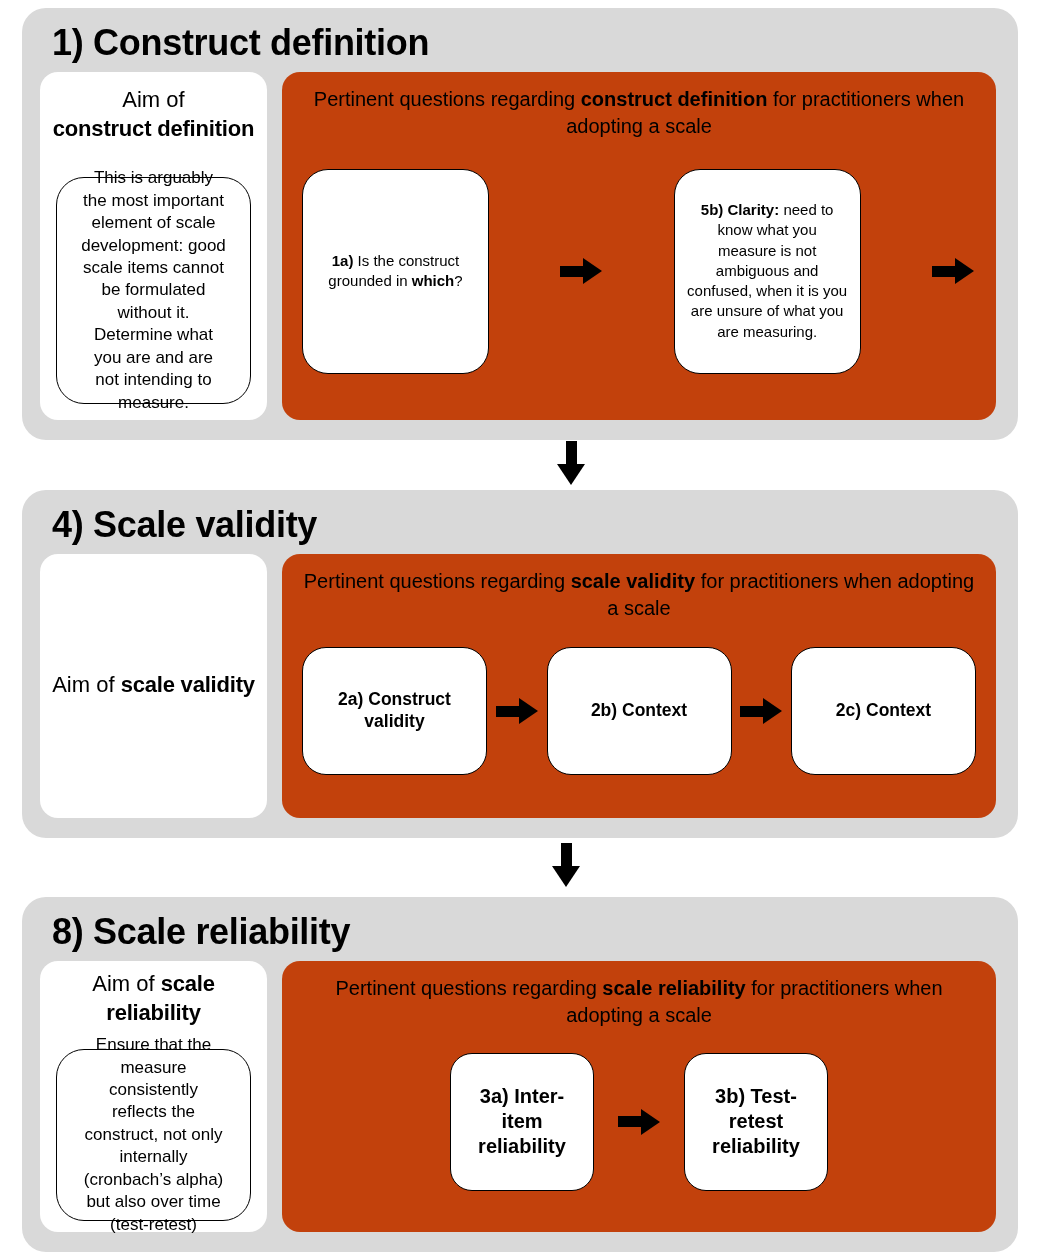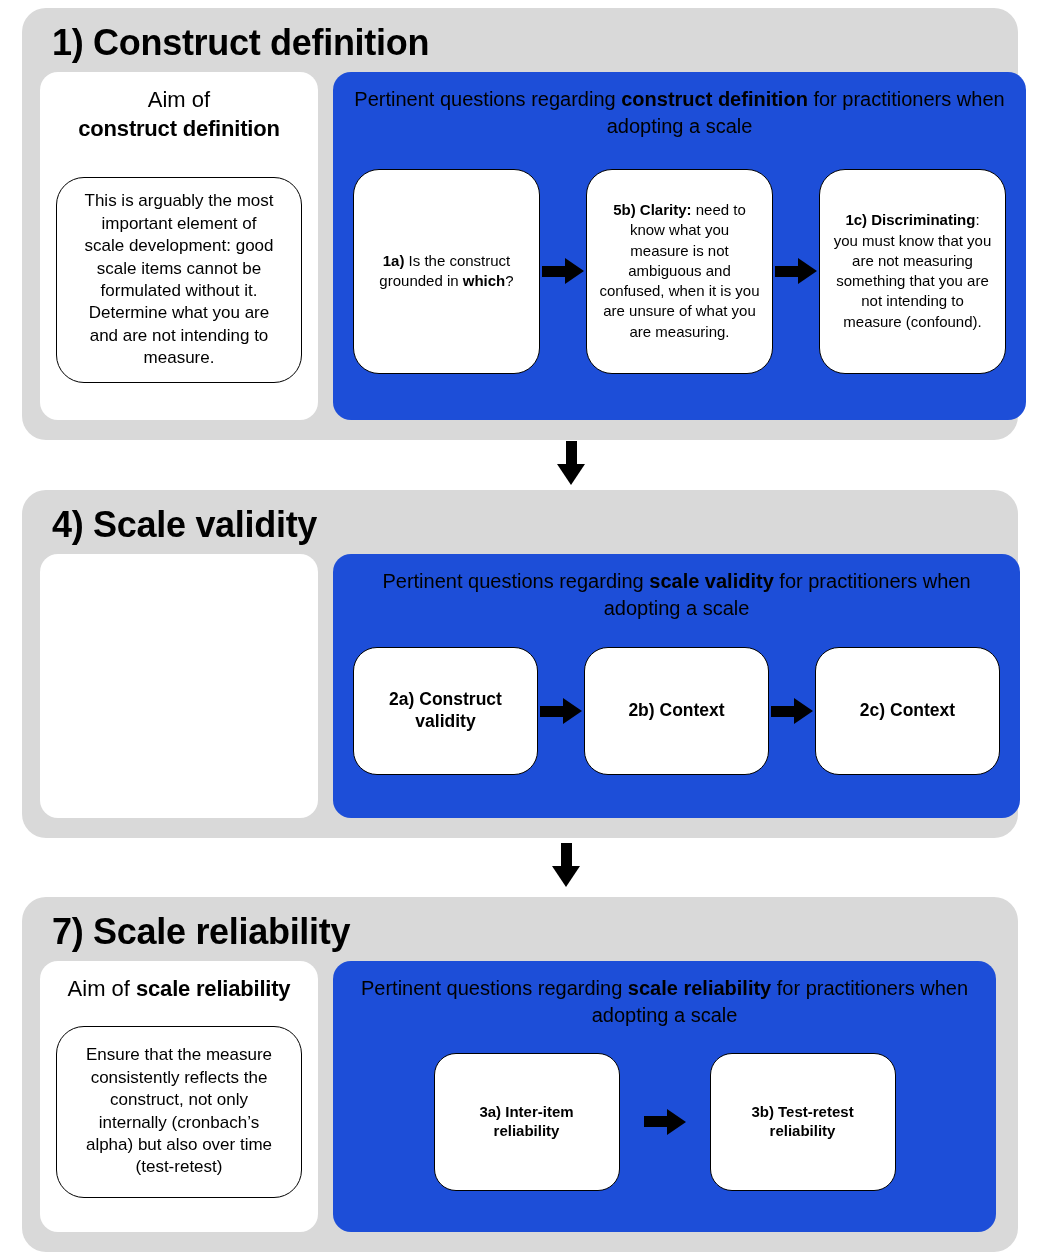--- a/index.html
+++ b/index.html
@@ -18,55 +18,55 @@
   #section-3 { top:897px; height:355px; }
 
   .section-title {
     font-size:36px; font-weight:700; letter-spacing:-0.3px;
     margin:8px 0 8px 12px;
   }
 
   .row { display:flex; gap:15px; flex:1; min-height:0; }
 
   .aim-panel {
-    width:278px; flex-shrink:0; background:#fff; border-radius:18px;
+    width:227px; flex-shrink:0; background:#fff; border-radius:18px;
     text-align:center; padding:14px 12px 16px;
-    display:flex; flex-direction:column;
+    display:flex; flex-direction:column;justify-content:center;
   }
   .aim-title { font-size:22px; line-height:1.3; }
   .aim-title b { letter-spacing:-0.2px; }
   .aim-box {
     border:1.5px solid #000; border-radius:28px;
     font-size:17px; line-height:1.32;
     display:flex; align-items:center; justify-content:center;
     padding:12px 24px; margin:0 4px;
   }
   .s1 .aim-box { margin-top:34px; min-height:192px; }
   .s2 .aim-box { margin-top:44px; min-height:126px; }
   .s3 .aim-box { margin-top:22px; min-height:172px; }
 
   .q-panel {
-    flex:1; background:#1d4ed8; border-radius:18px;
+    flex:1; background:#c2410c; border-radius:18px;
     padding:14px 18px 18px;
     display:flex; flex-direction:column;
   }
   .q-header { font-size:20px; line-height:1.35; text-align:center; }
   .q-row {
     flex:1; display:flex; align-items:center;
     justify-content:space-between; padding:0 2px;
   }
   .s3 .q-row { justify-content:center; gap:22px; }
 
   .qbox {
     border:1.5px solid #000; text-align:center; background:#fff;
     display:flex; align-items:center; justify-content:center;
   }
   .s1 .qbox { width:187px; min-height:205px; border-radius:26px; font-size:15px; line-height:1.35; padding:10px 12px; }
   .s2 .qbox { width:185px; min-height:128px; border-radius:24px; font-size:17.5px; line-height:1.25; padding:10px 16px; }
-  .s3 .qbox { width:186px; min-height:138px; border-radius:22px; font-size:15px; line-height:1.25; padding:19px 14px; }
+  .s3 .qbox { width:144px; min-height:138px; border-radius:22px; font-size:20px; line-height:1.25; padding:19px 14px; }
 
   
   .h-arrow { display:flex; align-items:center; flex-shrink:0; margin:0 2px; }
   .h-arrow .shaft { width:23px; height:11px; background:#000; }
   .h-arrow .head  { width:0; height:0; border-left:19px solid #000;
                     border-top:13px solid transparent; border-bottom:13px solid transparent; }
 
   
   .v-arrow { position:absolute; display:flex; flex-direction:column; align-items:center; }
   .v-arrow .shaft { width:11px; height:23px; background:#000; }
@@ -106,39 +106,39 @@
               <div class="shaft"></div>
               <div class="head"></div>
             </div>
           <div class="qbox">
             <span><b>5b) Clarity:</b><span> need to know what you measure is not ambiguous and confused, when it is you are unsure of what you are measuring.</span></span>
           </div>
           <div class="h-arrow">
               <div class="shaft"></div>
               <div class="head"></div>
             </div>
-          <div class="qbox">
-            <span><b>1c) Discriminating</b><span>: you must know that you are not measuring something that you are not intending to measure (confound).</span></span>
-          </div>
         </div>
       </div>
 
     </div>
   </div>
 
   <div class="v-arrow" id="flow-arrow-1">
     <div class="shaft"></div>
       <div class="head"></div>
   </div>
 
   <div class="section s2" id="section-2">
     <div class="section-title">4) Scale validity</div>
     <div class="row">
 
       <div class="aim-panel">
+        <div class="aim-title">
+          <span>Aim of </span><b>scale validity</b>
+        </div>
       </div>
 
       <div class="q-panel">
         <div class="q-header">
           <span>Pertinent questions regarding </span><b>scale validity</b><span> for practitioners when adopting a scale</span>
         </div>
         <div class="q-row">
           <div class="qbox">
             <span><b>2a) Construct validity</b></span>
           </div>
@@ -161,21 +161,21 @@
 
     </div>
   </div>
 
   <div class="v-arrow" id="flow-arrow-2">
     <div class="shaft"></div>
       <div class="head"></div>
   </div>
 
   <div class="section s3" id="section-3">
-    <div class="section-title">7) Scale reliability</div>
+    <div class="section-title">8) Scale reliability</div>
     <div class="row">
 
       <div class="aim-panel">
         <div class="aim-title">
           <span>Aim of </span><b>scale reliability</b>
         </div>
         <div class="aim-box">
           <span>Ensure that the measure consistently reflects the construct, not only internally (cronbach’s alpha) but also over time (test-retest)</span>
         </div>
       </div>

